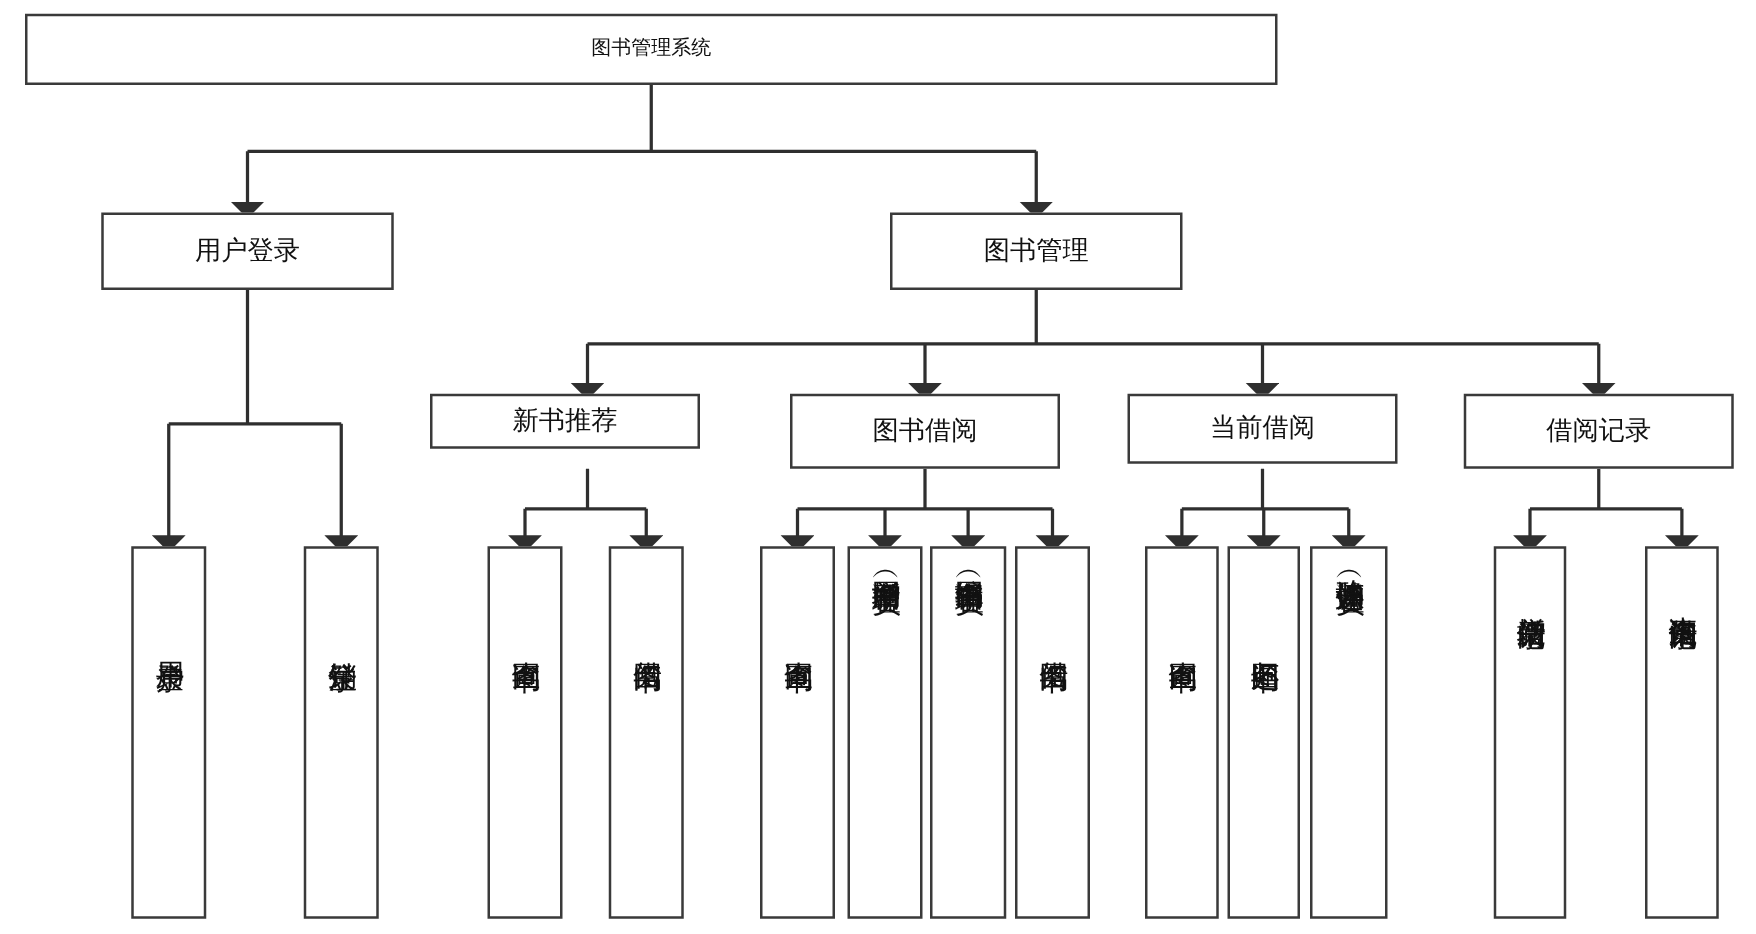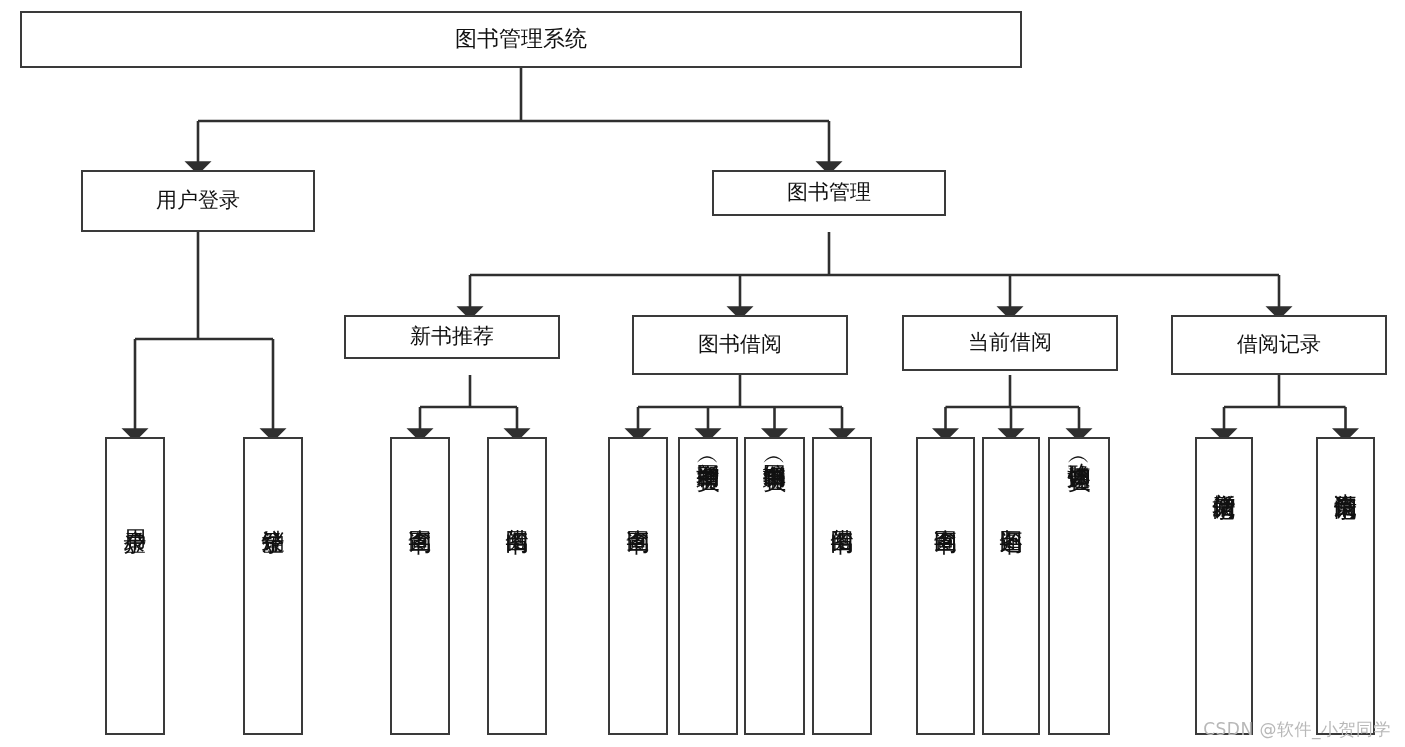--- a/index.html
+++ b/index.html
@@ -41,21 +41,21 @@
     line-height: 1.02;
     color: #111111;
     letter-spacing: 0px;
   }
   
   .node.horiz .label {
     font-size: 21px;
     white-space: nowrap;
   }
   .node.root .label {
-    font-size: 22px;
+    font-size: 16px;
     font-family: Liberation Serif, serif;
   }
   
   .node.vert {
     align-items: flex-start;
     justify-content: center;
     padding-top: 12px;
   }
   .node.vert .label {
     writing-mode: vertical-rl;
@@ -126,21 +126,21 @@
         <path d="M1345.5,407 L1345.5,434" marker-end="url(#arrow)"></path>
       </g>
   </svg>
   <div id="nodes">
       <div class="node horiz root" style="left: 20px; top: 11px; width: 1002px; height: 57px;">
         <span class="label">图书管理系统</span>
       </div>
       <div class="node horiz" style="left: 81px; top: 170px; width: 234px; height: 62px;">
         <span class="label">用户登录</span>
       </div>
-      <div class="node horiz" style="left: 712px; top: 170px; width: 234px; height: 46px;">
+      <div class="node horiz" style="left: 712px; top: 170px; width: 234px; height: 62px;">
         <span class="label">图书管理</span>
       </div>
       <div class="node horiz" style="left: 344px; top: 315px; width: 216px; height: 44px;">
         <span class="label">新书推荐</span>
       </div>
       <div class="node horiz" style="left: 632px; top: 315px; width: 216px; height: 60px; text-align: center;">
         <span class="label">图书借阅</span>
       </div>
       <div class="node horiz" style="left: 902px; top: 315px; width: 216px; height: 56px;">
         <span class="label">当前借阅</span>
@@ -181,14 +181,13 @@
       <div class="node vert" style="padding-top: 6px; left: 1048px; top: 437px; width: 62px; height: 298px;">
         <span class="label">确认归还（管理员）</span>
       </div>
       <div class="node vert mid3" style="left: 1195px; top: 437px; width: 58px; height: 298px;">
         <span class="label">新增借阅记录</span>
       </div>
       <div class="node vert mid3" style="left: 1316px; top: 437px; width: 59px; height: 298px;">
         <span class="label">查询借阅记录</span>
       </div>
     </div>
-  <div class="watermark">CSDN @软件_小贺同学</div>
 </div>
 
 </body></html>

